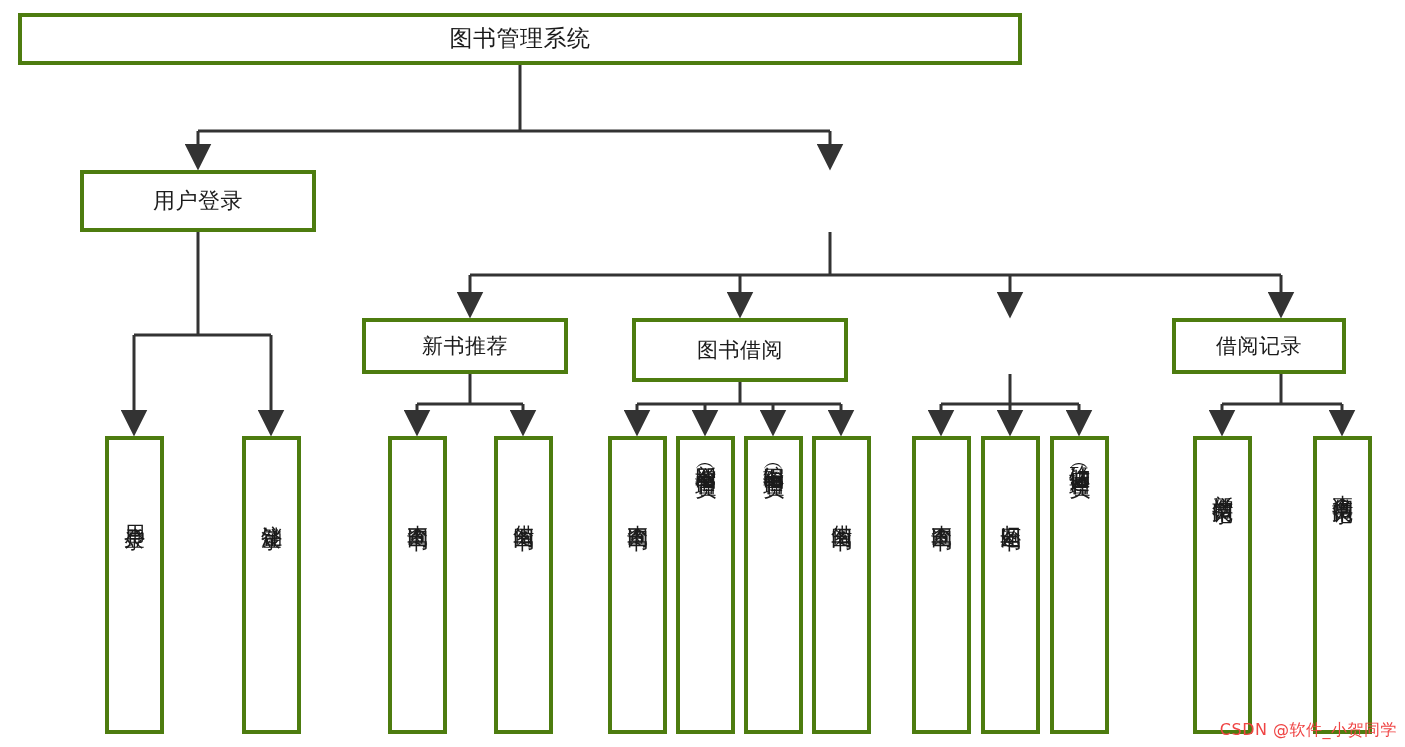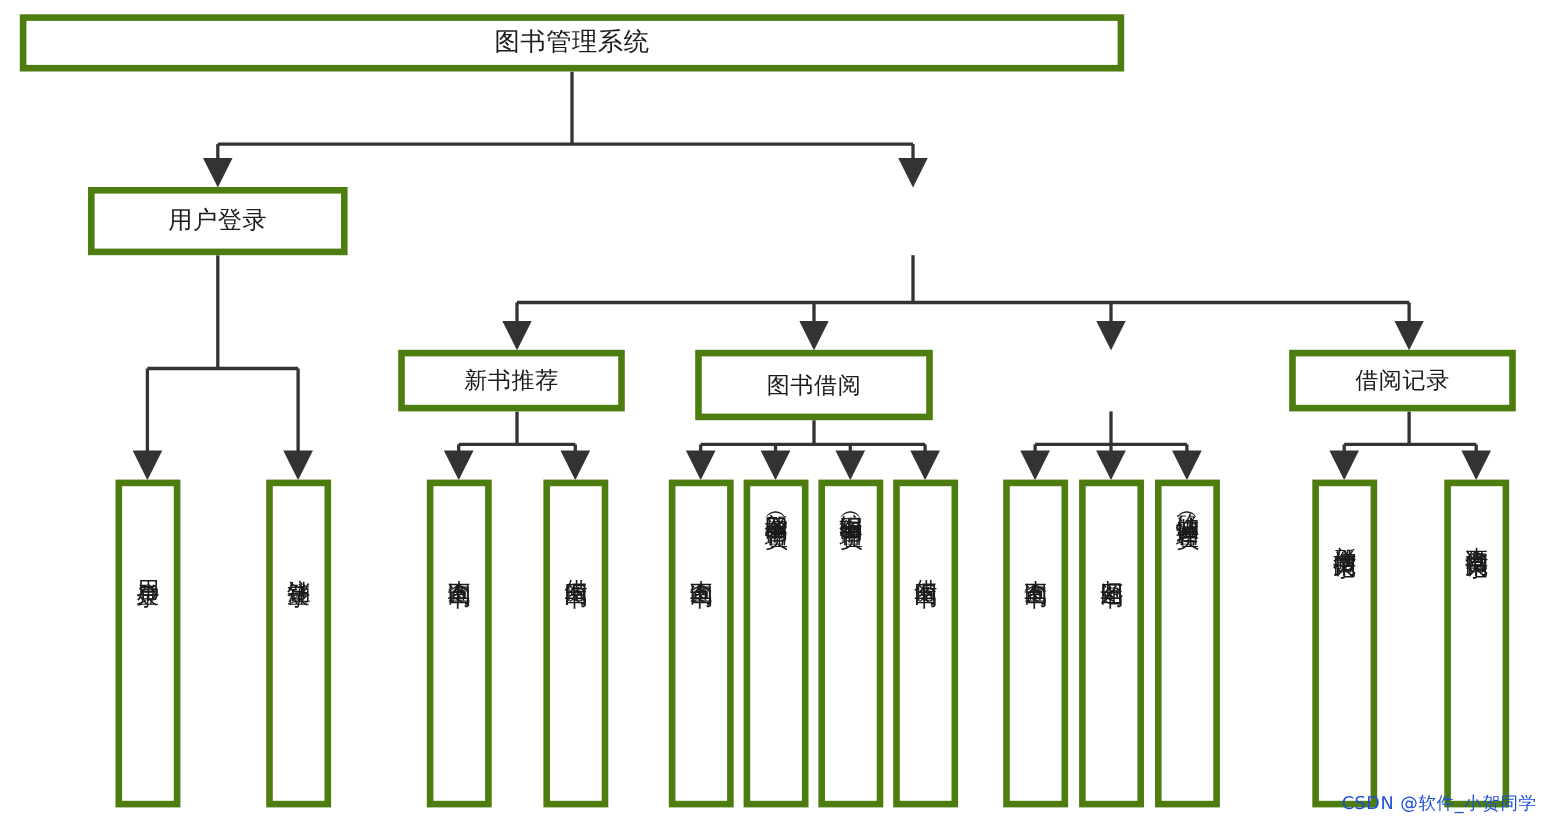--- a/index.html
+++ b/index.html
@@ -24,21 +24,21 @@
     left: 0;
     top: 0;
     width: 1405px;
     height: 747px;
     pointer-events: none;
   }
   .node {
     position: absolute;
     box-sizing: border-box;
     background: #ffffff;
-    border: 6px solid #4d7c0f;
+    border: 4px solid #4d7c0f;
     display: flex;
     align-items: center;
     justify-content: center;
     color: #1b1b1b;
     z-index: 2;
   }
   .node .label {
     display: block;
     text-align: center;
     line-height: 1.18;
@@ -57,21 +57,21 @@
     text-orientation: upright;
     line-height: 1.06;
     letter-spacing: 2px;
     white-space: nowrap;
   }
   #watermark {
     position: absolute;
     right: 8px;
     bottom: 6px;
     font-size: 16px;
-    color: #1d4ed8;
+    color: #ef4444;
     letter-spacing: 0.5px;
     z-index: 3;
     user-select: none;
   }
 </style>
 </head>
 <body>
 
 <div id="diagram-root">
 
@@ -132,21 +132,21 @@
   <div class="node level1" style="left:80px; top:170px; width:236px; height:62px;">
     <span class="label">用户登录</span>
   </div>
 
   <div class="node level2" style="left:362px; top:318px; width:206px; height:56px;">
     <span class="label">新书推荐</span>
   </div>
   <div class="node level2" style="left:632px; top:318px; width:216px; height:64px;">
     <span class="label">图书借阅</span>
   </div>
-  <div class="node level2" style="left:1172px; top:318px; width:206px; height:56px;">
+  <div class="node level2" style="left:1172px; top:318px; width:174px; height:56px;">
     <span class="label">借阅记录</span>
   </div>
 
   <div class="node leaf" style="left:105px; top:436px; width:59px; height:298px; padding-top:68px;">
     <span class="label">用户登录</span>
   </div>
   <div class="node leaf" style="left:242px; top:436px; width:59px; height:298px; padding-top:68px;">
     <span class="label">注销登录</span>
   </div>
 

